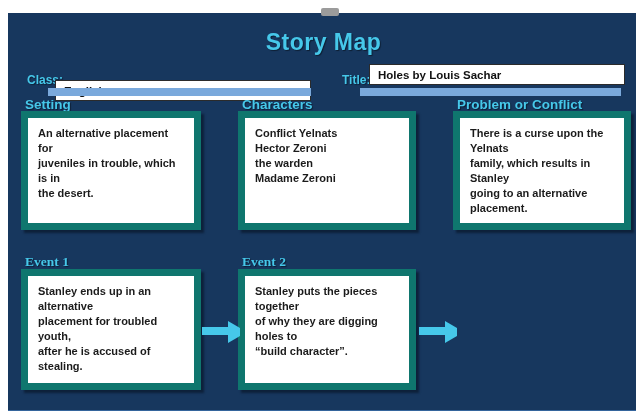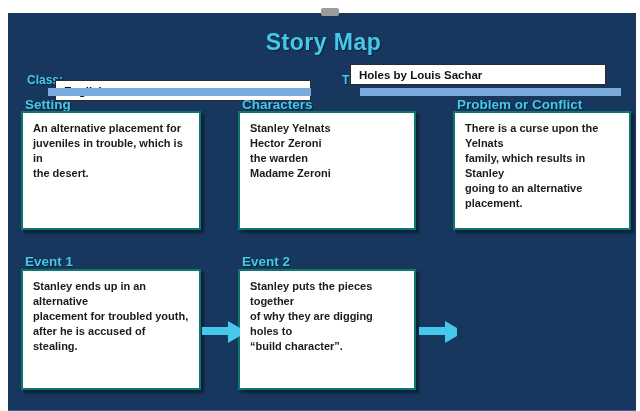--- a/index.html
+++ b/index.html
@@ -76,38 +76,38 @@
     color: #46c8ea;
     font-size: 13.5px;
     font-weight: bold;
     text-shadow: 1px 1px 1px rgba(0,0,0,0.45);
     line-height: 16px;
   }
 
   .text-box {
     position: absolute;
     background: #ffffff;
-    border: 2px solid #0f766e;
+    border: 7px solid #0f766e;
     box-shadow: 3px 3px 2px rgba(5,15,30,0.55);
     color: #1b1b1b;
     font-size: 11px;
     font-weight: bold;
     line-height: 1.36;
     padding: 8px 10px;
     white-space: pre-line;
     cursor: text;
   }
 
   
   .c1 { left: 13px;  width: 180px; }
   .c2 { left: 230px; width: 178px; }
   .c3 { left: 445px; width: 178px; }
   .r1h { top: 85px; }
   .r1b { top: 103px; height: 119px; }
-  .r2h { top: 242px; }
+  .r2h { top: 242px; font-family: Liberation Serif, serif; }
   .r2b { top: 261px; height: 121px; }
 
   .arrow {
     position: absolute;
     top: 313px;
     width: 38px; height: 15px;
   }
   .arrow .shaft {
     position: absolute;
     left: 0; top: 6px;
@@ -132,31 +132,31 @@
   <div class="slide"></div>
   <div class="smudge"></div>
 
   <div class="page-title">Story Map</div>
 
   <div class="field-label" style="left:15px; top:61px;">Class:</div>
   <input class="field-input" style="left: 47px; top: 56px; margin-top: 16px;" type="text" value="English">
   <div class="field-underline" style="left:40px; top:80px; width:263px;"></div>
 
   <div class="field-label" style="left:330px; top:61px;">Title:</div>
-  <input class="field-input" style="left: 342px; top: 56px;" type="text" value="Holes by Louis Sachar">
+  <input class="field-input" style="left: 361px; top: 56px;" type="text" value="Holes by Louis Sachar">
   <div class="field-underline" style="left:352px; top:80px; width:261px;"></div>
 
   <div class="box-header c1 r1h">Setting</div>
   <div class="box-header c2 r1h">Characters</div>
   <div class="box-header c3 r1h">Problem or Conflict</div>
 
   <div class="text-box c1 r1b">An alternative placement for
 juveniles in trouble, which is in
 the desert.</div>
-  <div class="text-box c2 r1b">Stanley Yelnats
+  <div class="text-box c2 r1b">Conflict Yelnats
 Hector Zeroni
 the warden
 Madame Zeroni</div>
   <div class="text-box c3 r1b">There is a curse upon the Yelnats
 family, which results in Stanley
 going to an alternative
 placement.</div>
 
   <div class="box-header c1 r2h">Event 1</div>
   <div class="box-header c2 r2h">Event 2</div>

